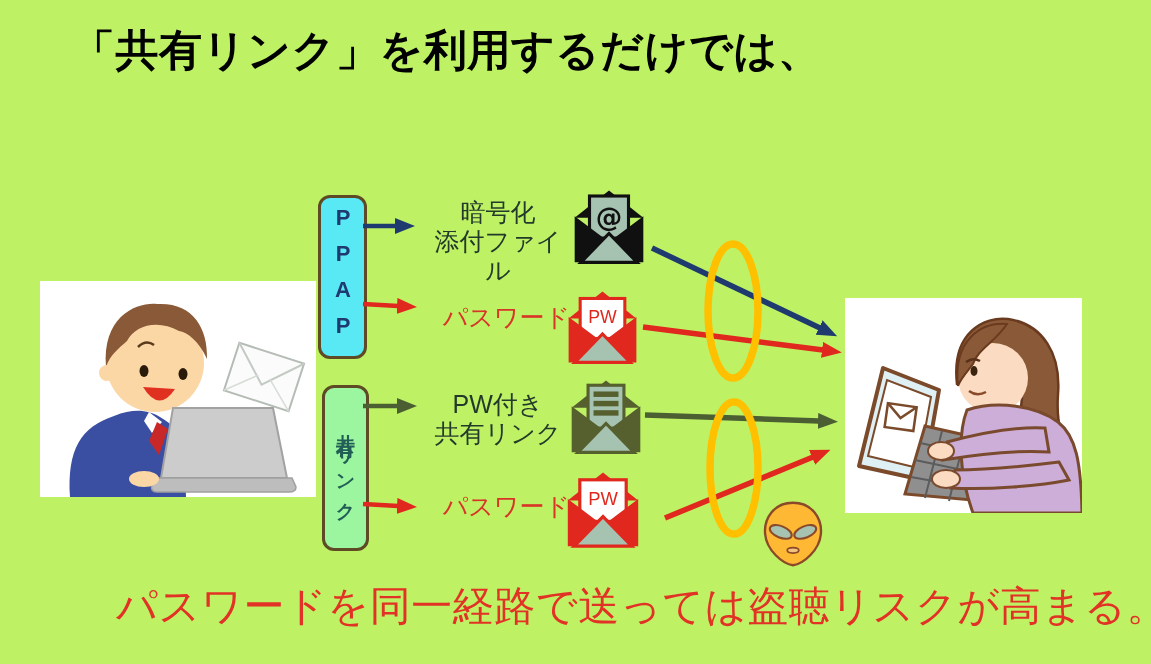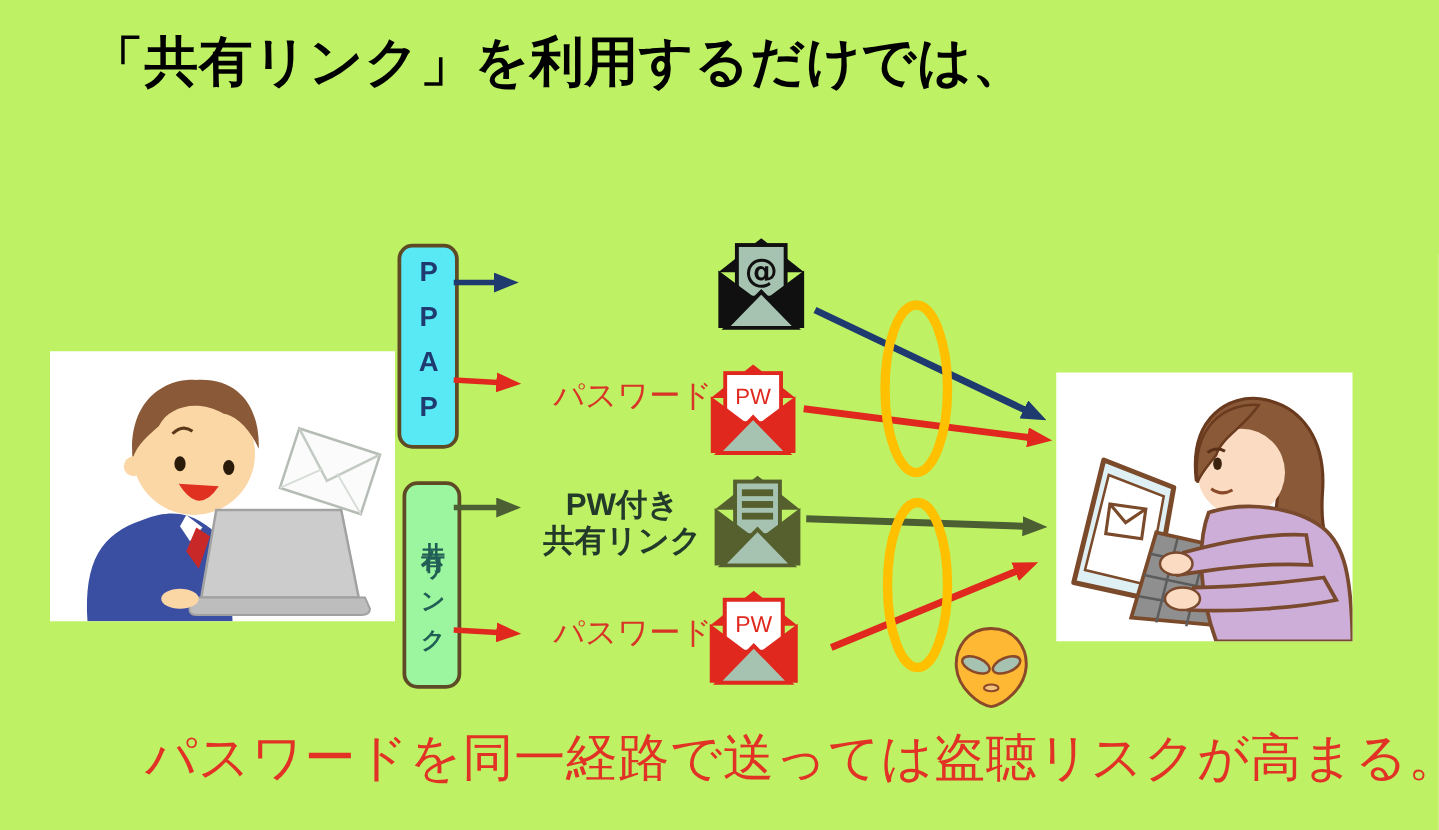--- a/index.html
+++ b/index.html
@@ -21,21 +21,21 @@
   .method-box.ppap{left:318px;top:195px;width:43px;height:158px;background:#58e9f5;
       color:#1e3a6e;font-size:22px;letter-spacing:11px;}
   .method-box.shared{left:322px;top:385px;width:41px;height:160px;background:#9cf6a0;
       color:#215e55;font-size:19px;letter-spacing:7px;}
 
   .flow-label{position:absolute;width:150px;text-align:center;font-size:25px;
       line-height:29px;color:#233a2b;}
   .flow-label.red{color:#d83427;text-align:right;}
   .fl1{left:423px;top:198px;}
   .fl2{left:420px;top:303px;}
-  .fl3{left:423px;top:390px;font-weight:bold;}
+  .fl3{left:423px;top:390px;}
   .fl4{left:420px;top:492px;}
 
   .env{position:absolute;}
   .env svg{display:block;}
   .env1{left:570px;top:189px;width:78px;height:78px;}
   .env2{left:564px;top:290px;width:77px;height:77px;}
   .env3{left:567px;top:379px;width:78px;height:79px;}
   .env4{left:563px;top:471px;width:80px;height:81px;}
 
   .overlay{position:absolute;left:0;top:0;width:1151px;height:664px;pointer-events:none;}
@@ -112,20 +112,22 @@
   </div>
 
   <div class="method-box ppap">
     <span>PPAP</span>
   </div>
   <div class="method-box shared">
     <span>共有リンク</span>
   </div>
 
   <div class="flow-label fl1">
+    <div>暗号化</div>
+    <div>添付ファイル</div>
   </div>
   <div class="flow-label red fl2">
     <div>パスワード</div>
   </div>
   <div class="flow-label fl3">
     <div>PW付き</div>
     <div>共有リンク</div>
   </div>
   <div class="flow-label red fl4">
     <div>パスワード</div>

